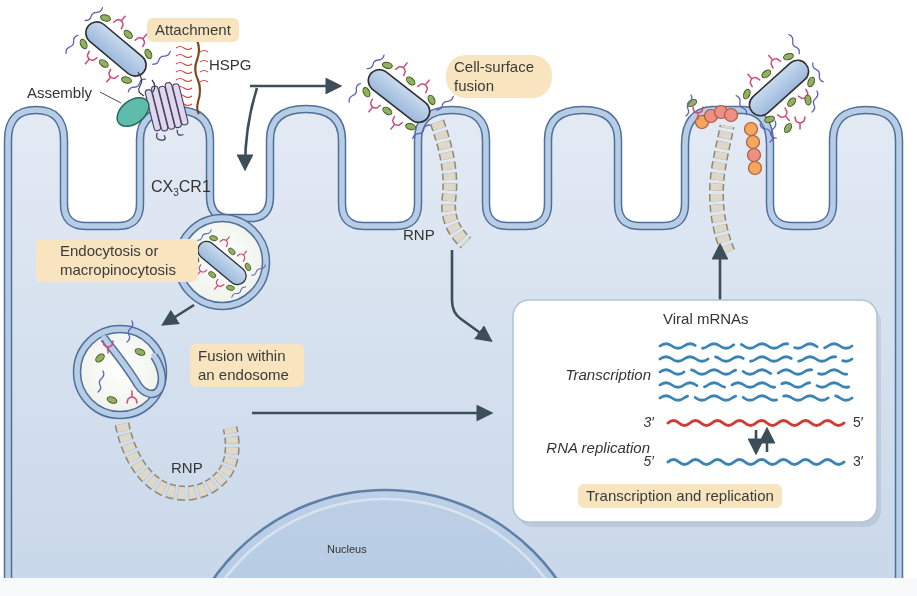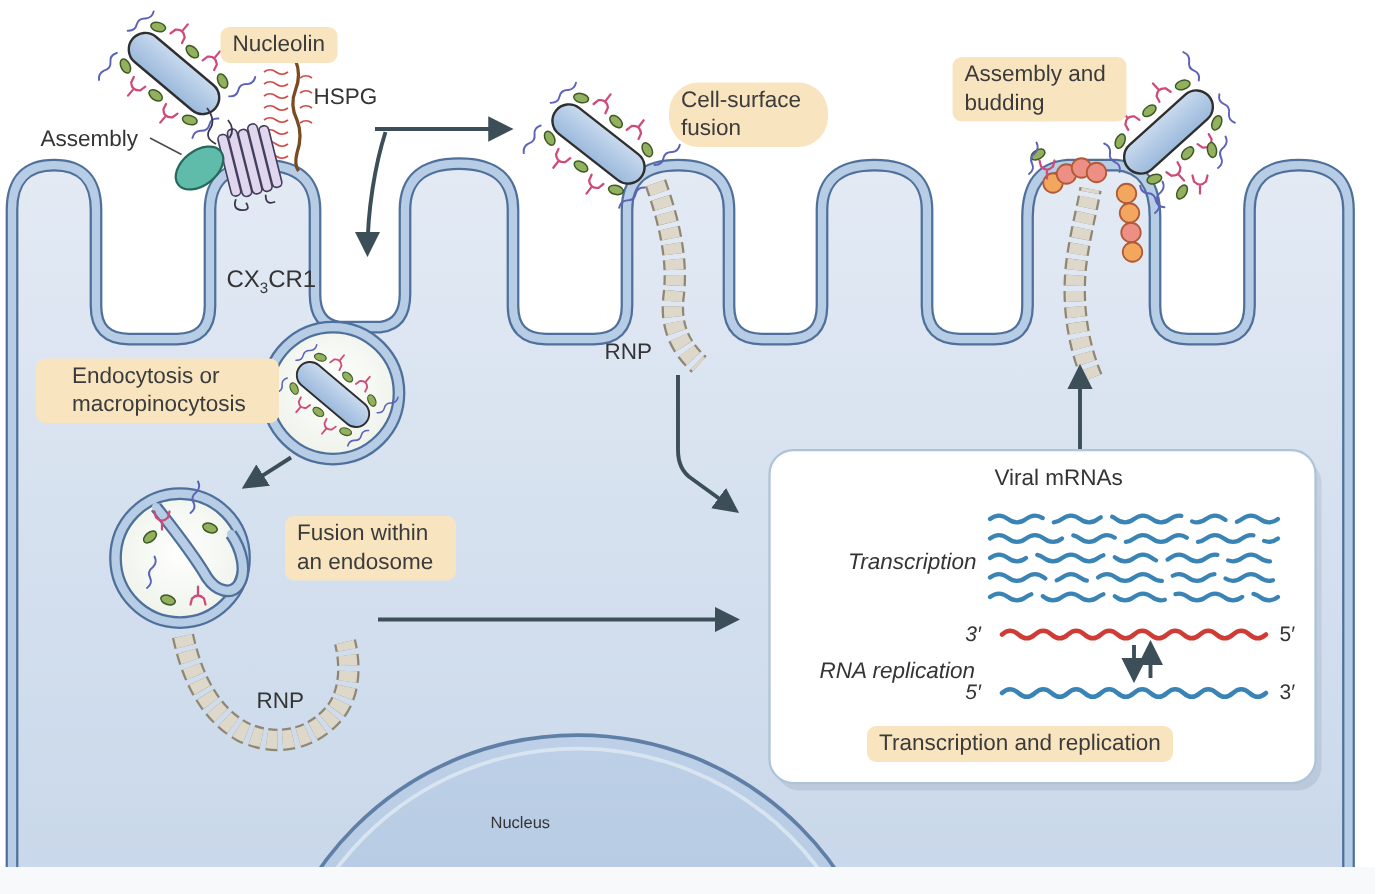--- a/index.html
+++ b/index.html
@@ -203,24 +203,23 @@
     <path fill="none" stroke="#3a84b5" stroke-width="3" stroke-linecap="round" d="M668,462 q5.5,-5 11,0 q5.5,5 11,0 q5.5,-5 11,0 q5.5,5 11,0 q5.5,-5 11,0 q5.5,5 11,0 q5.5,-5 11,0 q5.5,5 11,0 q5.5,-5 11,0 q5.5,5 11,0 q5.5,-5 11,0 q5.5,5 11,0 q5.5,-5 11,0 q5.5,5 11,0 q5.5,-5 11,0 q5.5,5 11,0"></path>
     <g>
       <path class="arr" d="M756,430 L756,452"></path>
       <path class="arr" d="M767,452 L767,430"></path>
     </g>
   </g>
 
   <rect x="0" y="578" width="917" height="18" fill="#f7f9fb"></rect>
 </svg>
 
-  <div class="badge" style="left:147px;top:18px;">Nucleolin</div>
+  <div class="badge" style="left:147px;top:18px;">Attachment</div>
   <div class="badge" style="left:446px;top:55px;width:90px;border-radius:20px;">Cell-surface fusion</div>
-  <div class="badge" style="left:635px;top:38px;width:100px;">Assembly and budding</div>
-  <div class="badge" style="left:24px;top:239px;width:130px;padding-left:24px;">Endocytosis or macropinocytosis</div>
+  <div class="badge" style="left:36px;top:239px;width:130px;padding-left:24px;">Endocytosis or macropinocytosis</div>
   <div class="badge" style="left:190px;top:344px;width:98px;">Fusion within an endosome</div>
   <div class="badge" style="left:578px;top:484px;">Transcription and replication</div>
 
   <div class="lbl" style="left:27px;top:84px;">Assembly</div>
   <div class="lbl" style="left:209px;top:56px;font-size:15px;">HSPG</div>
   <div class="lbl" style="left:151px;top:131px;font-size:16px;margin-top:46px;"><span>CX</span><span class="sub">3</span><span>CR1</span></div>
   <div class="lbl" style="left:403px;top:226px;">RNP</div>
   <div class="lbl" style="left:171px;top:459px;">RNP</div>
   <div class="lbl" style="left:327px;top:543px;font-size:11px;text-align:right;">Nucleus</div>
 

